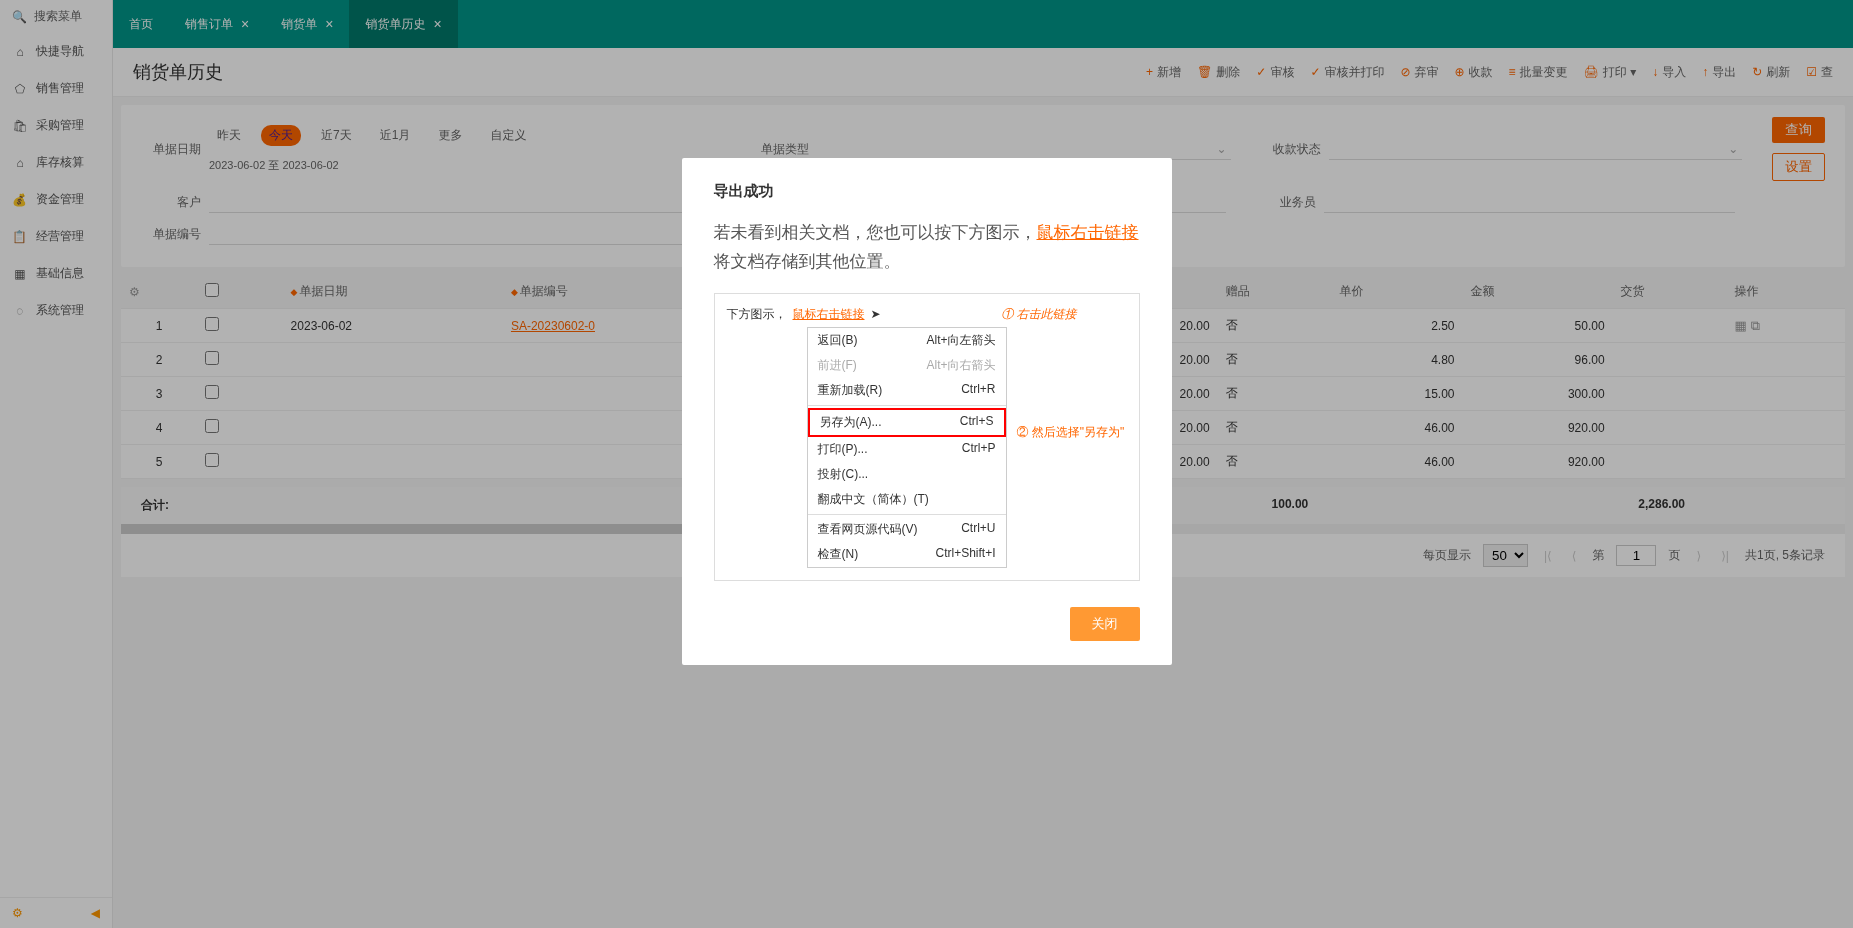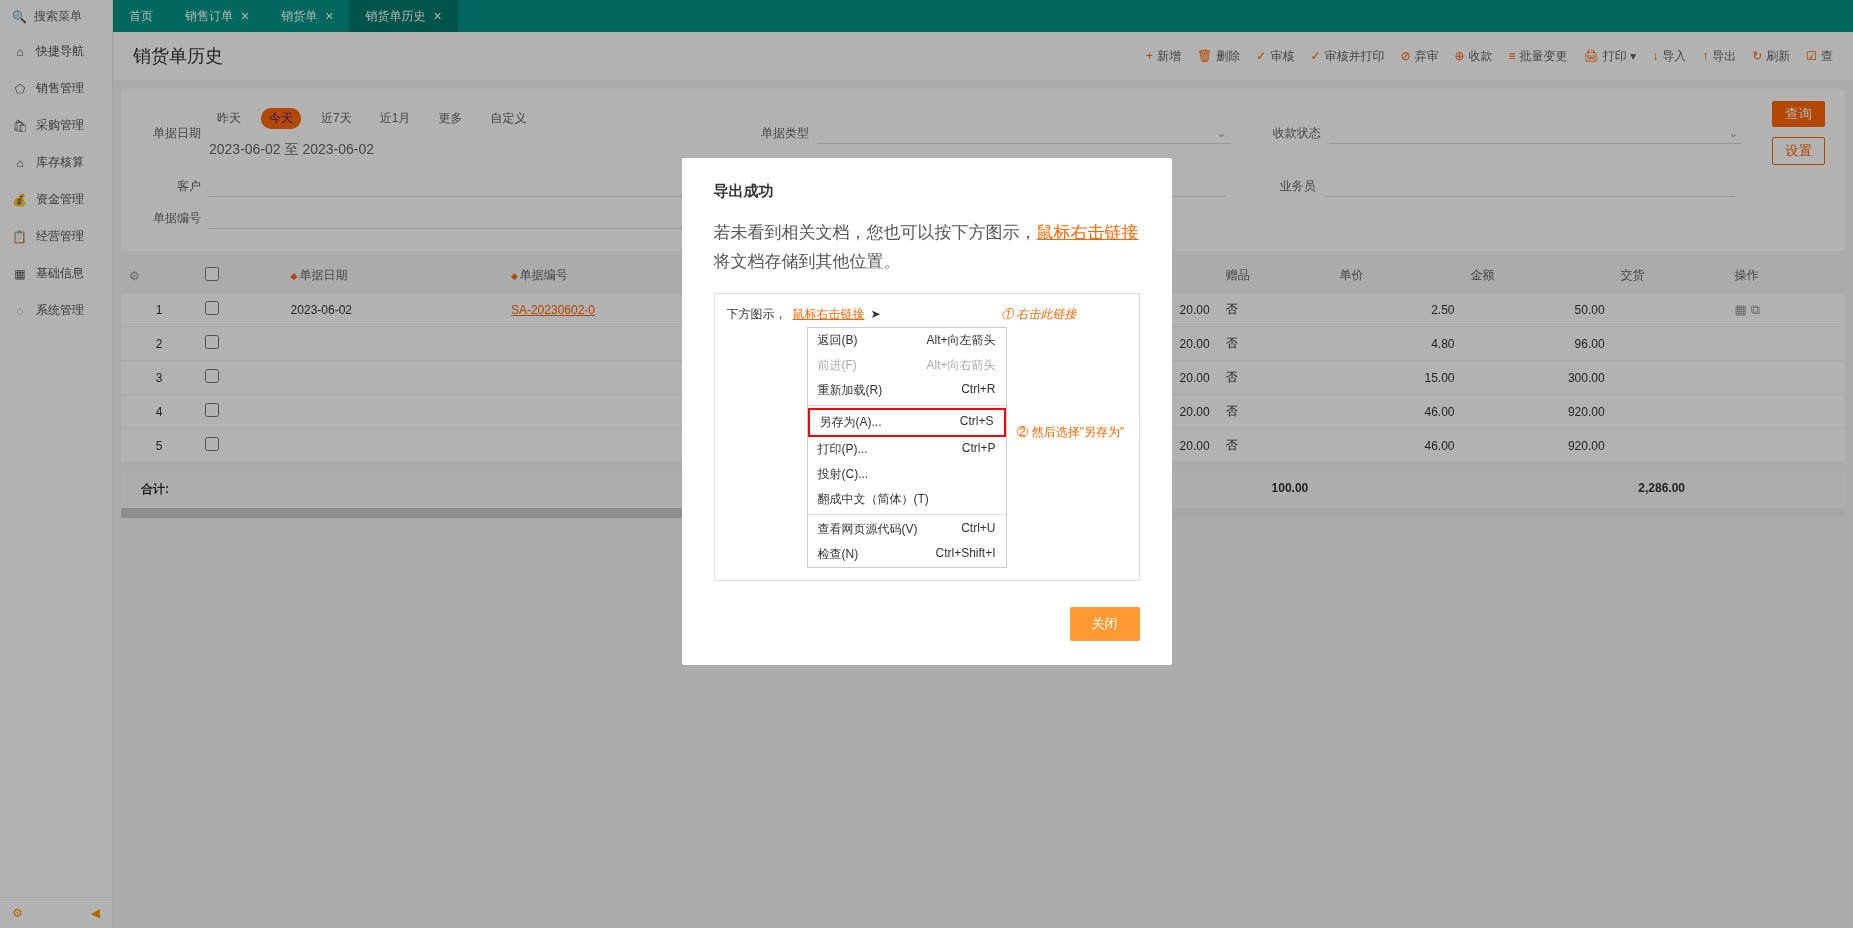--- a/index.html
+++ b/index.html
@@ -12,42 +12,42 @@
     .sidebar { width: 113px; background: #fff; border-right: 1px solid #e8e8e8; display: flex; flex-direction: column; }
     .sidebar-search { display: flex; align-items: center; padding: 8px 12px; gap: 6px; color: #666; cursor: pointer; }
     .sidebar-item { display: flex; align-items: center; padding: 10px 12px; gap: 8px; color: #555; cursor: pointer; }
     .sidebar-icon { width: 16px; height: 16px; display: inline-flex; align-items: center; justify-content: center; }
     .sidebar-bottom { margin-top: auto; display: flex; justify-content: space-between; padding: 8px 12px; border-top: 1px solid #eee; }
     
     
     .main { flex: 1; display: flex; flex-direction: column; background: #f5f5f5; min-width: 0; }
     
     
-    .tabs { display: flex; background: #009688; height: 32px; }
+    .tabs { display: flex; background: #009688; height: 48px; }
     .tab { display: flex; align-items: center; padding: 0 16px; color: #fff; cursor: pointer; gap: 8px; }
     .tab.active { background: #00796b; }
     .tab-close { font-size: 14px; cursor: pointer; }
     
     
     .page-header { display: flex; justify-content: space-between; align-items: center; padding: 12px 20px; background: #fff; border-bottom: 1px solid #eee; }
     .page-title { font-size: 18px; color: #333; }
     .toolbar { display: flex; gap: 16px; }
     .tool-btn { display: flex; align-items: center; gap: 4px; color: #666; cursor: pointer; font-size: 12px; }
     .tool-btn .ic { color: #ff6600; }
     
     
     .filters { background: #fff; padding: 12px 20px; margin: 8px; border-radius: 2px; }
     .filter-row { display: flex; align-items: center; margin-bottom: 10px; gap: 30px; }
     .filter-group { display: flex; align-items: center; gap: 8px; flex: 1; }
     .filter-label { color: #666; min-width: 60px; text-align: right; }
     .filter-val { flex: 1; border-bottom: 1px solid #ddd; min-height: 22px; position: relative; }
     .date-presets { display: flex; gap: 12px; align-items: center; }
     .preset { padding: 2px 8px; cursor: pointer; color: #666; border-radius: 10px; }
     .preset.active { background: #ff6600; color: #4c1d95; }
-    .date-range { color: #666; margin-top: 12px; font-size: 14px; }
+    .date-range { color: #666; margin-top: 12px; font-size: 11px; }
     .filter-actions { display: flex; flex-direction: column; gap: 10px; }
     .btn-search { background: #ff6600; color: #fff; padding: 4px 12px; border: none; border-radius: 2px; cursor: pointer; }
     .btn-reset { background: #fff; border: 1px solid #ff6600; color: #ff6600; padding: 4px 12px; border-radius: 2px; cursor: pointer; }
     .dropdown-caret { position: absolute; right: 4px; top: 4px; color: #aaa; }
     .more-dots { color: #aaa; cursor: pointer; }
     
     
     .table-wrap { margin: 0 8px 8px 8px; background: #fff; overflow-x: auto; }
     table { width: 100%; border-collapse: collapse; min-width: 1700px; }
     th { background: #f5f5f5; padding: 8px; text-align: left; font-weight: normal; color: #666; border-bottom: 1px solid #eee; font-size: 12px; white-space: nowrap; }
@@ -400,20 +400,32 @@
 
     <div class="totals">
       <span class="t-label">合计:</span>
       <span class="t-val" style="margin-right:250px">100.00</span>
       <span class="t-val" style="margin-right:140px">2,286.00</span>
     </div>
     <div class="scrollbar-mock">
         <div class="scrollbar-thumb"></div>
       </div>
 
+    <div class="pagination">
+      <span>每页显示</span>
+      <select class="pg-select"><option>50</option></select>
+      <span class="pg-nav">|⟨</span>
+      <span class="pg-nav">⟨</span>
+      <span>第</span>
+      <input class="pg-input" value="1" style="">
+      <span>页</span>
+      <span class="pg-nav">⟩</span>
+      <span class="pg-nav">⟩|</span>
+      <span>共1页, 5条记录</span>
+    </div>
   </div>
 
   <div class="overlay">
     <div class="modal">
       <div class="modal-title">导出成功</div>
       <div class="modal-desc">
         <span>若未看到相关文档，您也可以按下方图示，</span><span class="hl">鼠标右击链接</span><br>
         <span>将文档存储到其他位置。</span>
       </div>
       <div class="modal-img">

